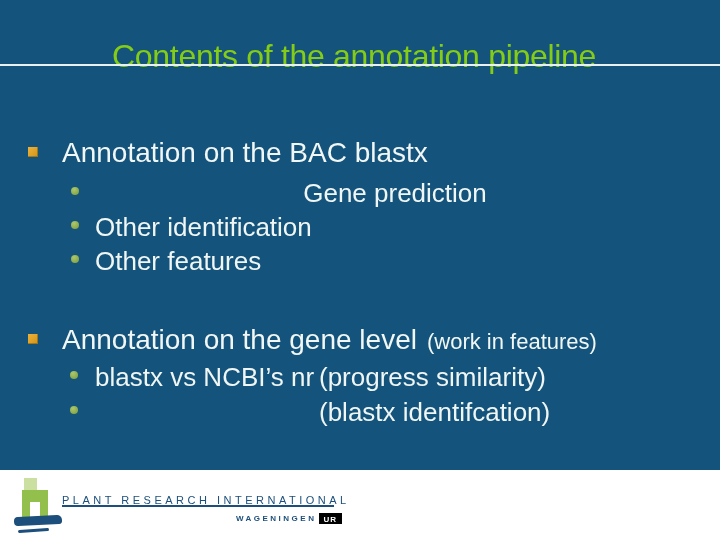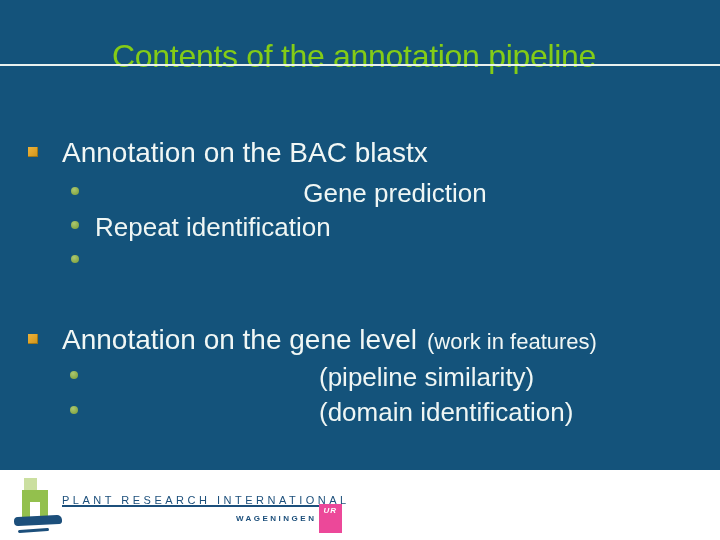--- a/index.html
+++ b/index.html
@@ -47,51 +47,52 @@
     position:absolute;left:62px;top:494px;
     font-size:11px;font-weight:normal;letter-spacing:3.5px;color:#1C4F7B;white-space:nowrap;
   }
   .org-rule{position:absolute;left:62px;top:505px;width:272px;height:2px;background:#1C4F7B;}
   .brand-row{
     position:absolute;left:70px;top:512px;width:272px;height:13px;
     display:flex;justify-content:flex-end;align-items:center;gap:3px;
   }
   .brand-name{font-size:8px;font-weight:bold;letter-spacing:2.5px;color:#1C4F7B;white-space:nowrap;}
   .brand-suffix{
-    background:#ec4899;color:#FFFFFF;font-size:8px;font-weight:bold;letter-spacing:1px;
-    padding:2px 5px 18px 4px;white-space:nowrap;font-style:italic;
+    background:#000000;color:#FFFFFF;font-size:8px;font-weight:bold;letter-spacing:1px;
+    padding:2px 5px 0 4px;white-space:nowrap;
   }
 </style>
 </head>
 <body>
 
 <div class="slide">
 
   <div class="title">Contents of the annotation pipeline</div>
   <div class="title-rule"></div>
 
   <span class="sq-bullet" style="left:28px;top:147px;"></span>
   <div class="l1-text" style="top:137px;"><span>Annotation on the BAC blastx</span></div>
 
   <span class="dot-bullet" style="left:71px;top:187px;"></span>
   <div class="l2-text" style="top:178px;text-align:center;"><span>Gene prediction</span></div>
 
   <span class="dot-bullet" style="left:71px;top:221px;"></span>
-  <div class="l2-text" style="top:212px;"><span>Repeat identification</span></div>
+  <div class="l2-text" style="top:212px;"><span>Other identification</span></div>
 
   <span class="dot-bullet" style="left:71px;top:255px;"></span>
+  <div class="l2-text" style="top:246px;"><span>Other features</span></div>
 
   <span class="sq-bullet" style="left:28px;top:334px;"></span>
   <div class="l1-text" style="top:324px;"><span>Annotation on the gene level</span><span class="l1-note">(work in features)</span></div>
 
   <span class="dot-bullet" style="left:70px;top:371px;"></span>
-  <div class="l2-text" style="top:362px;"><span class="l2-annot">(pipeline similarity)</span></div>
+  <div class="l2-text" style="top:362px;"><span>blastx vs NCBI’s nr</span><span class="l2-annot">(progress similarity)</span></div>
 
   <span class="dot-bullet" style="left:70px;top:406px;"></span>
-  <div class="l2-text" style="top:397px;"><span class="l2-annot">(domain identification)</span></div>
+  <div class="l2-text" style="top:397px;"><span class="l2-annot">(blastx identifcation)</span></div>
 
   <div class="footer"></div>
   <div class="logo-accent"></div>
   <div class="gate">
     <div class="gate-notch"></div>
   </div>
   <div class="brush-stroke"></div>
   <div class="brush-swoosh"></div>
   <div class="org-name">PLANT RESEARCH INTERNATIONAL</div>
   <div class="org-rule"></div>

